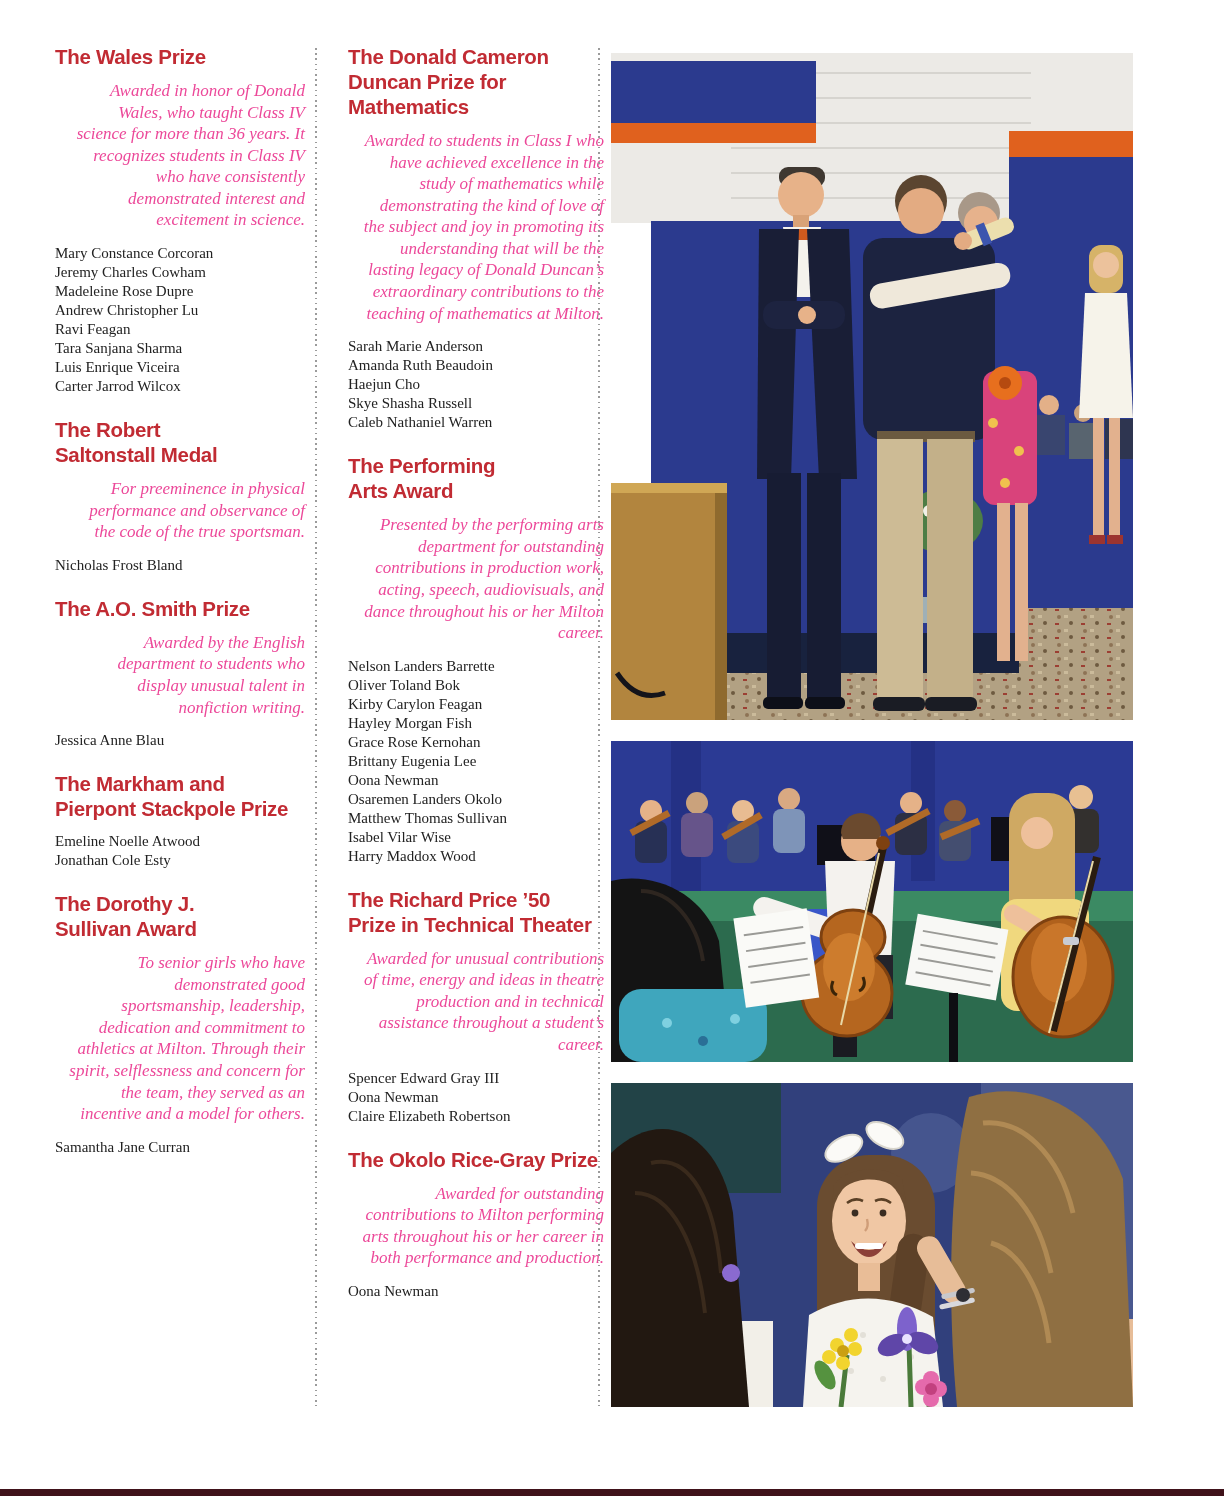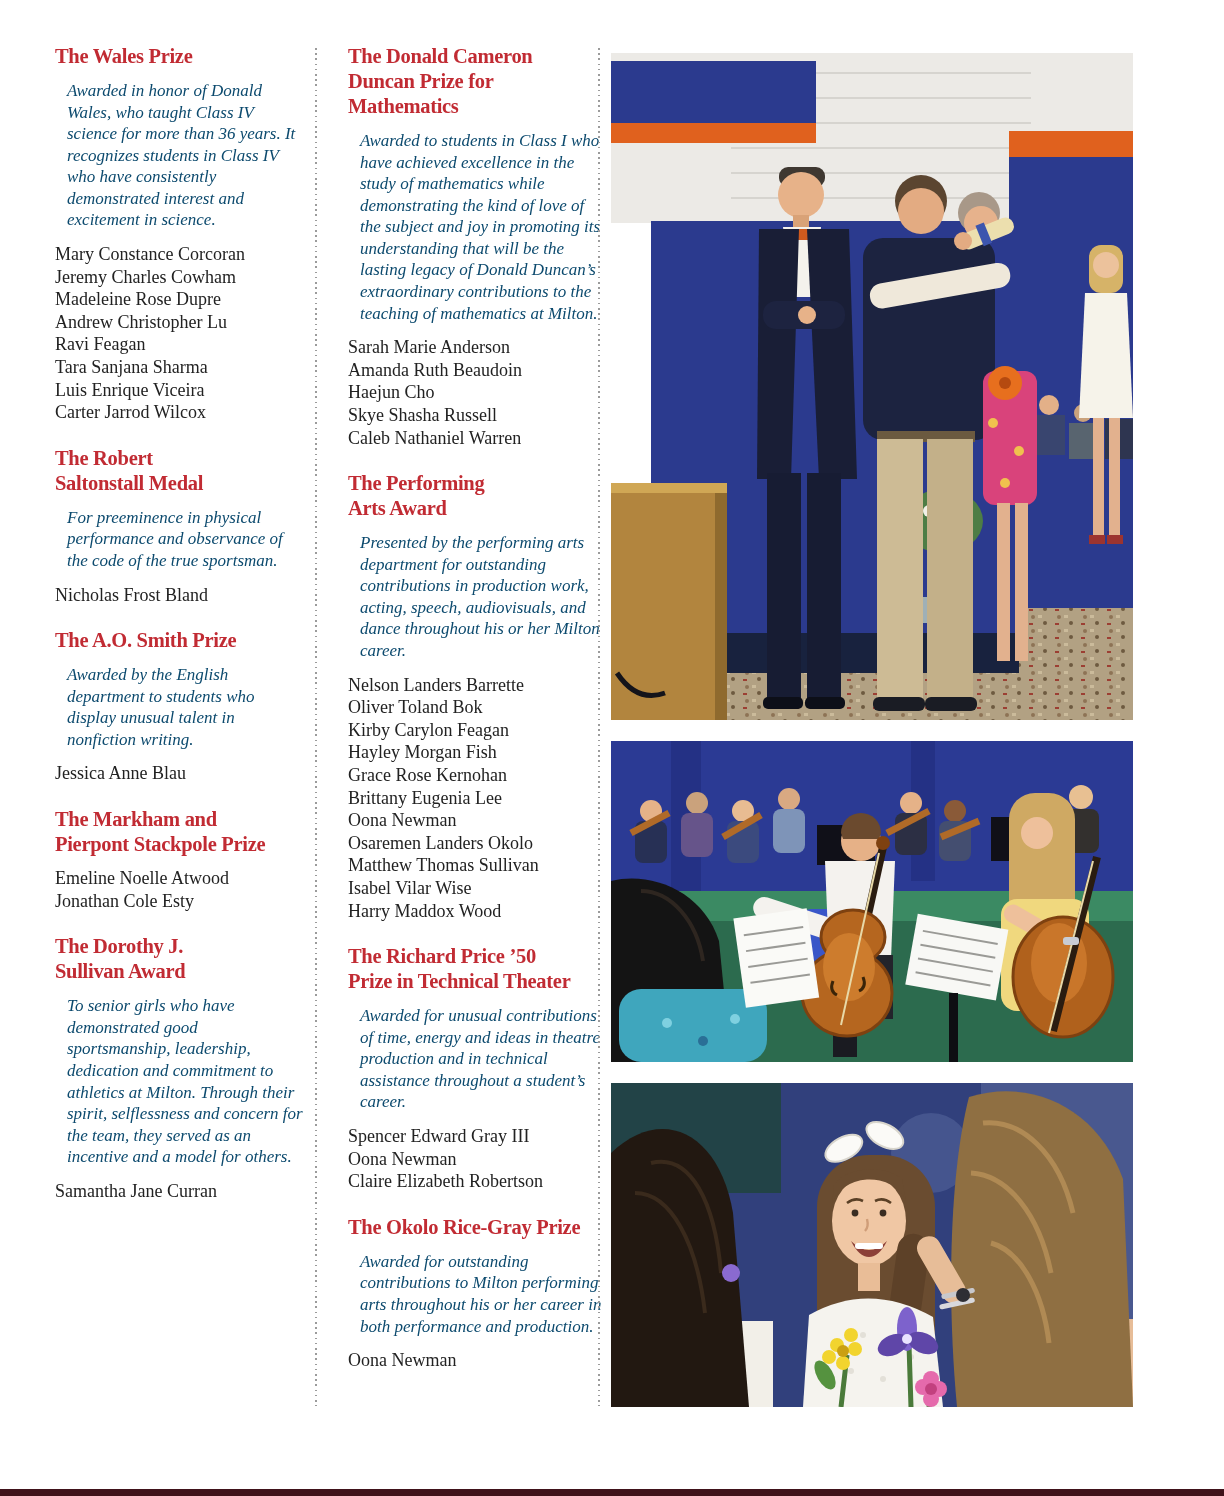--- a/index.html
+++ b/index.html
@@ -6,29 +6,30 @@
   .page{
     position:relative;width:1224px;height:1496px;background:#ffffff;overflow:hidden;
     font-family:"Liberation Serif",serif;color:#1f1f1f;
   }
   
   .col{position:absolute;top:44px;}
   .col-1{left:55px;width:250px;}
   .col-2{left:348px;width:256px;}
   .award{margin:0 0 22px 0;}
   .award-heading{
-    font-family:Liberation Serif, serif;font-weight:700;
+    font-family:Liberation Sans, sans-serif;font-weight:700;
     font-size:20.5px;line-height:1.22;letter-spacing:-0.3px;
     color:var(--accent,#c12b33);margin:0 0 11px 0;white-space:pre-line;
   }
   .award-desc{
-    font-style:italic;font-size:17px;line-height:1.27;color:#0c4a6e;
+    font-style:italic;font-size:17px;line-height:1.27;color:#ec4899;
     margin:0 0 13px 12px;
+    text-align:right;
   }
-  .recipients{font-size:18px;line-height:1.2;color:#222;}
+  .recipients{font-size:15px;line-height:1.2;color:#222;}
   .recipient{margin:0 0 1px 0;}
   
   .dotted-sep{
     position:absolute;top:48px;width:2px;height:1358px;
     background-image:repeating-linear-gradient(to bottom,#9b9b9b 0 1.6px,transparent 1.6px 5.2px);
   }
   .sep-1{left:315px;}
   .sep-2{left:598px;}
   
   .photos{position:absolute;left:611px;top:53px;width:522px;}

